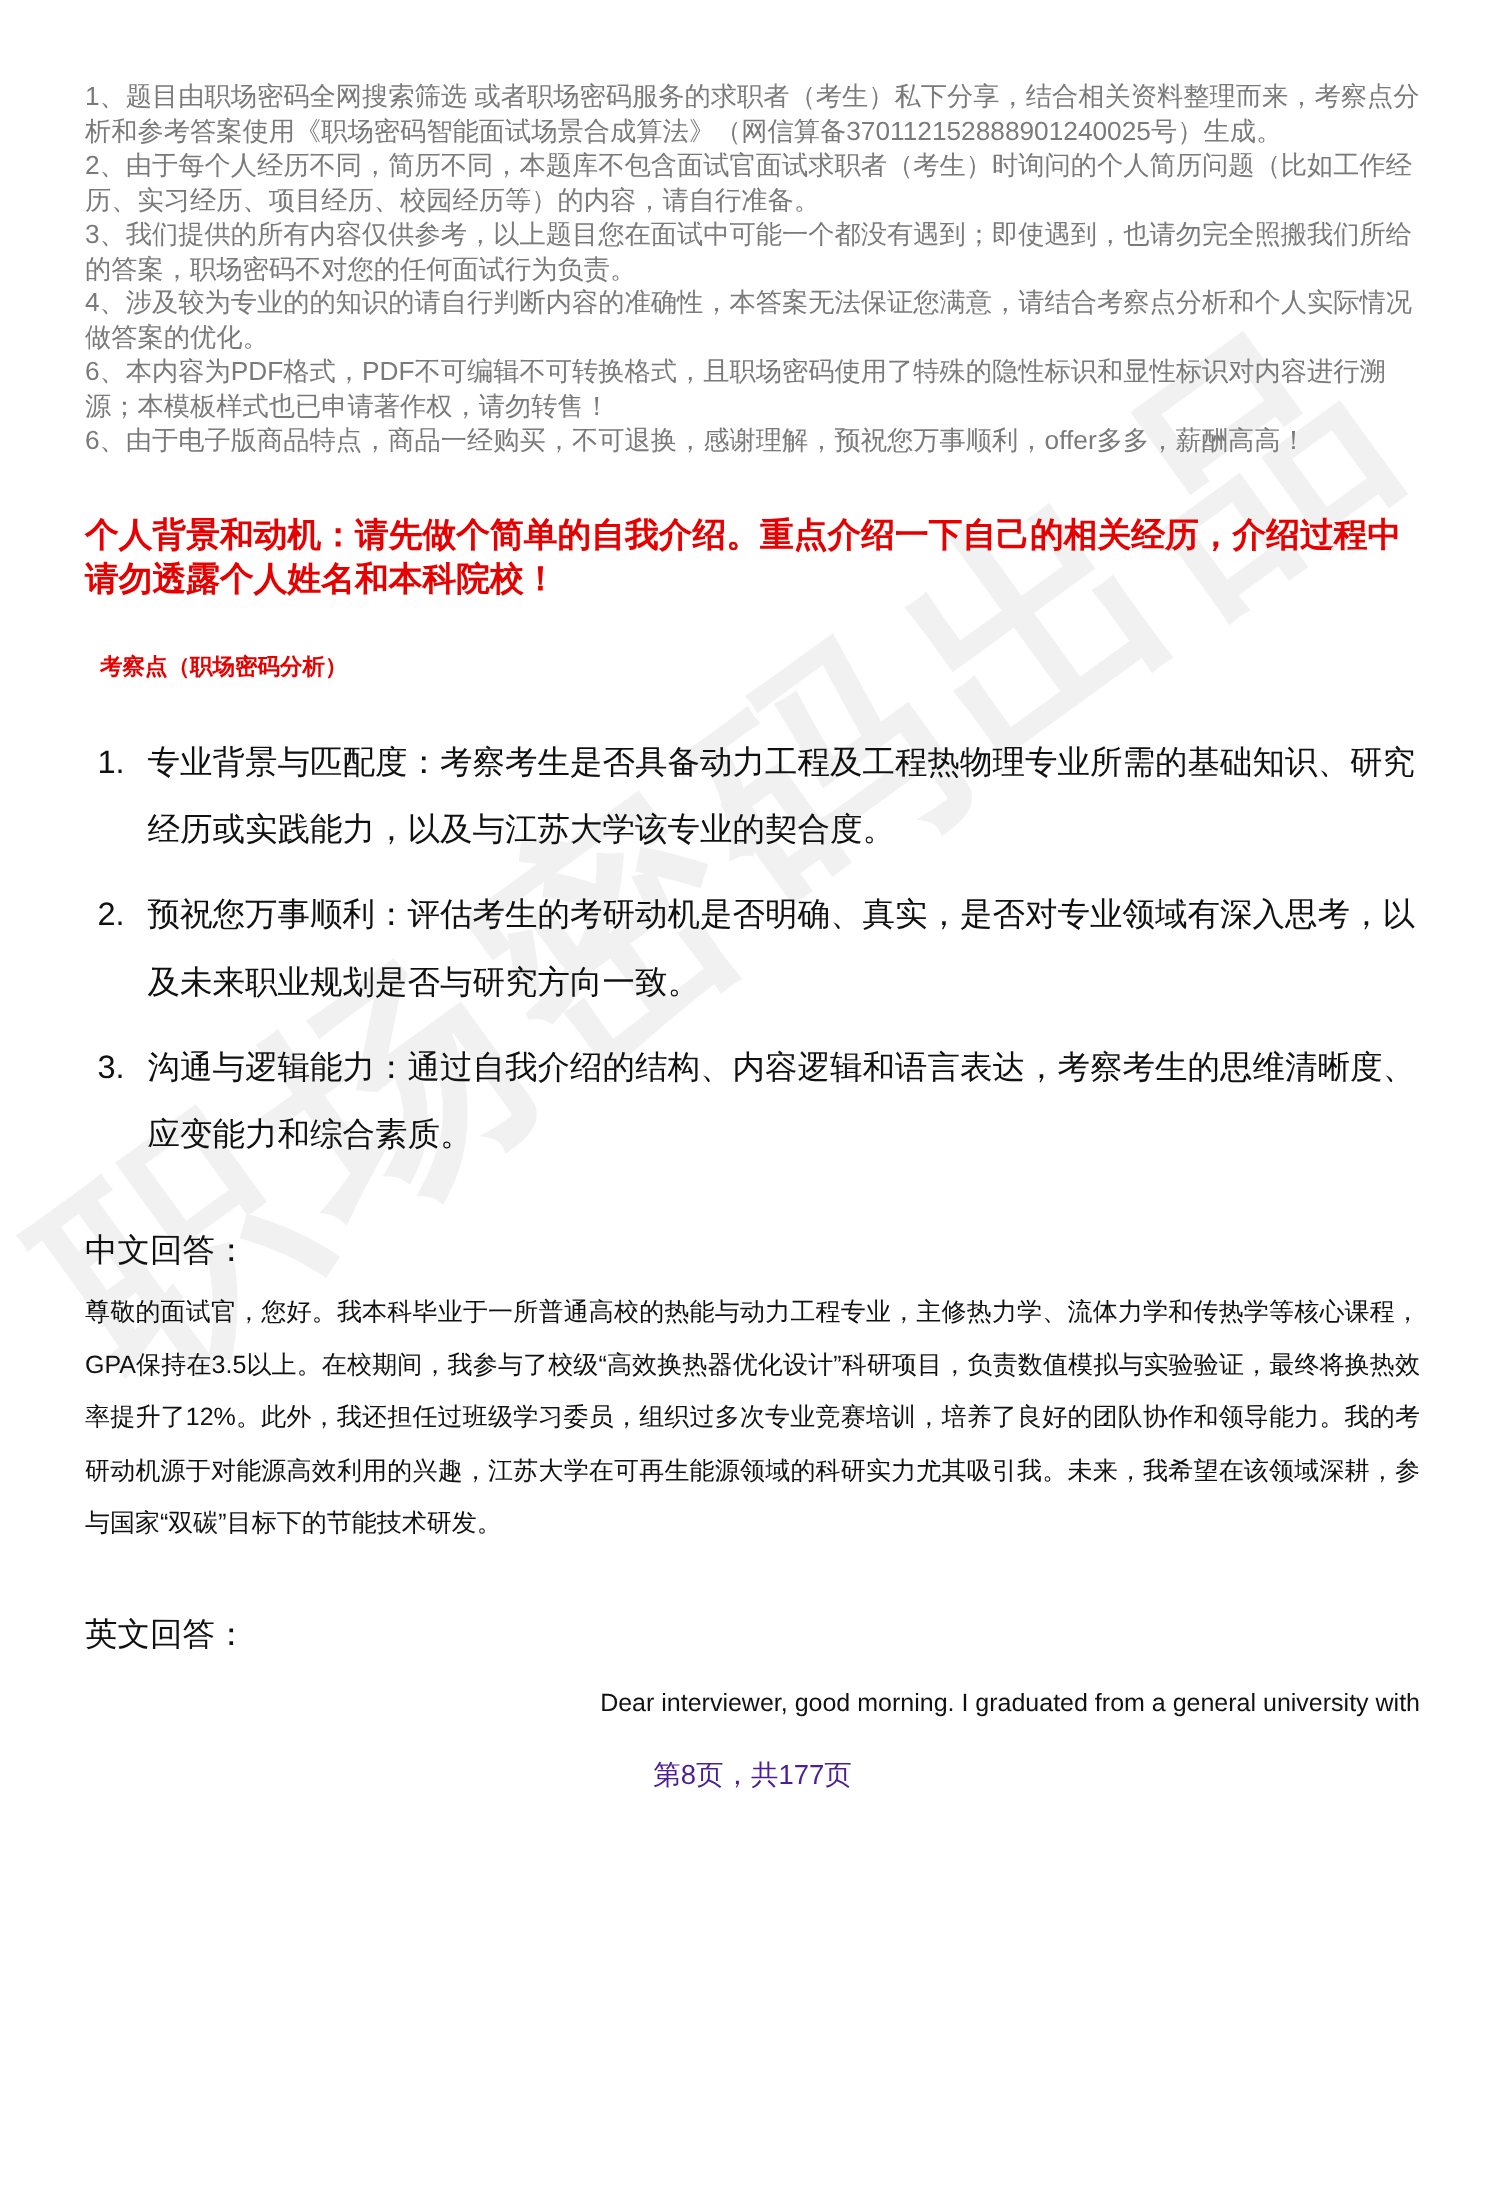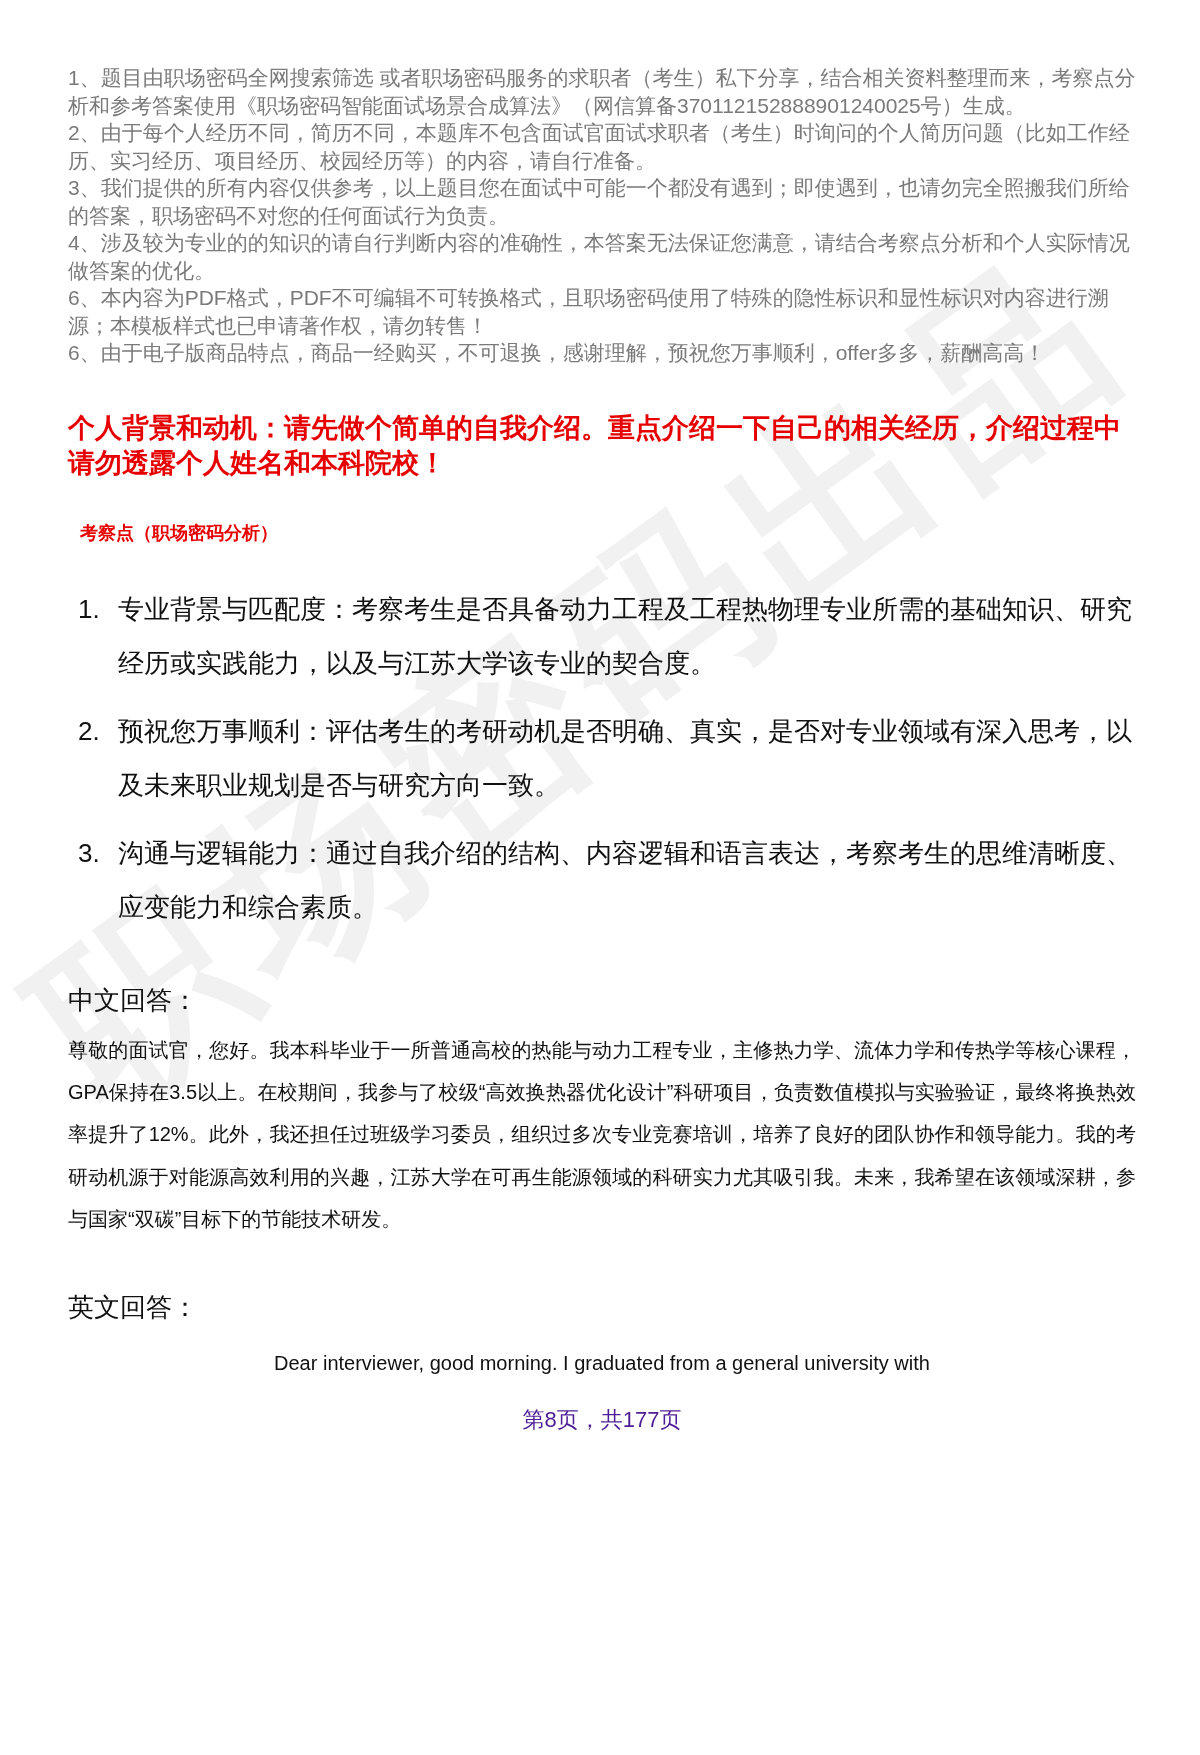--- a/index.html
+++ b/index.html
@@ -75,21 +75,21 @@
     font-size: 26px;
     line-height: 1.4;
   }
   .body-text {
     margin: 10px 0 0 0;
     font-size: 20px;
     line-height: 2.12;
     text-align: justify;
   }
   .body-text.en {
-    text-align: center;
+    text-align: right;
     line-height: 1.6;
     margin-top: 22px;
   }
   .footer {
     margin-top: 26px;
     text-align: center;
     font-size: 22px;
     color: #4c1d95;
   }
 </style>

